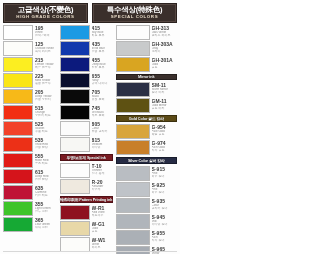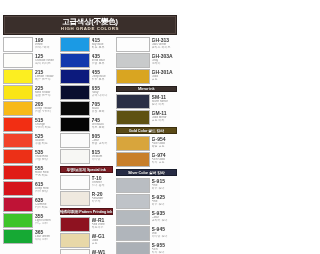--- a/index.html
+++ b/index.html
@@ -5,21 +5,21 @@
   html,body{margin:0;padding:0;}
   body{
     width:180px;height:254px;overflow:hidden;
     background:#ffffff;
     font-family:"Liberation Sans",sans-serif;
     color:#222;
   }
   .page{position:relative;width:180px;height:254px;background:#fdfdfd;box-sizing:border-box;}
 
   
-  .banners{display:flex;gap:4px;padding:3px 3px 2px 3px;margin-top:12px;}
+  .banners{display:flex;gap:4px;padding:3px 3px 2px 3px;}
   .banner{
     flex:1;background:#3a2f2b;border:1px solid #2a211e;
     text-align:center;padding:2px 0 2px 0;
     box-shadow:inset 0 0 0 1px #554742;
   }
   .banner .kr{
     color:#ffffff;font-size:7.5px;font-weight:bold;line-height:8px;
     letter-spacing:-0.2px;white-space:nowrap;
   }
   .banner .en{
@@ -64,20 +64,24 @@
 </head>
 <body>
 
 <div class="page">
 
   <div class="banners">
     <div class="banner">
       <div class="kr">고급색상(不變色)</div>
       <div class="en">HIGH GRADE COLORS</div>
     </div>
+    <div class="banner">
+      <div class="kr">특수색상(特殊色)</div>
+      <div class="en">SPECIAL COLORS</div>
+    </div>
   </div>
 
   <div class="columns">
     <div class="col col-1">
         <div class="row">
           <div class="chip" style="background: rgb(255, 255, 255);"></div>
           <div class="meta">
             <div class="code">195</div>
             <div class="nm">White</div>
             <div class="nm2">흰색 / 백색</div>

